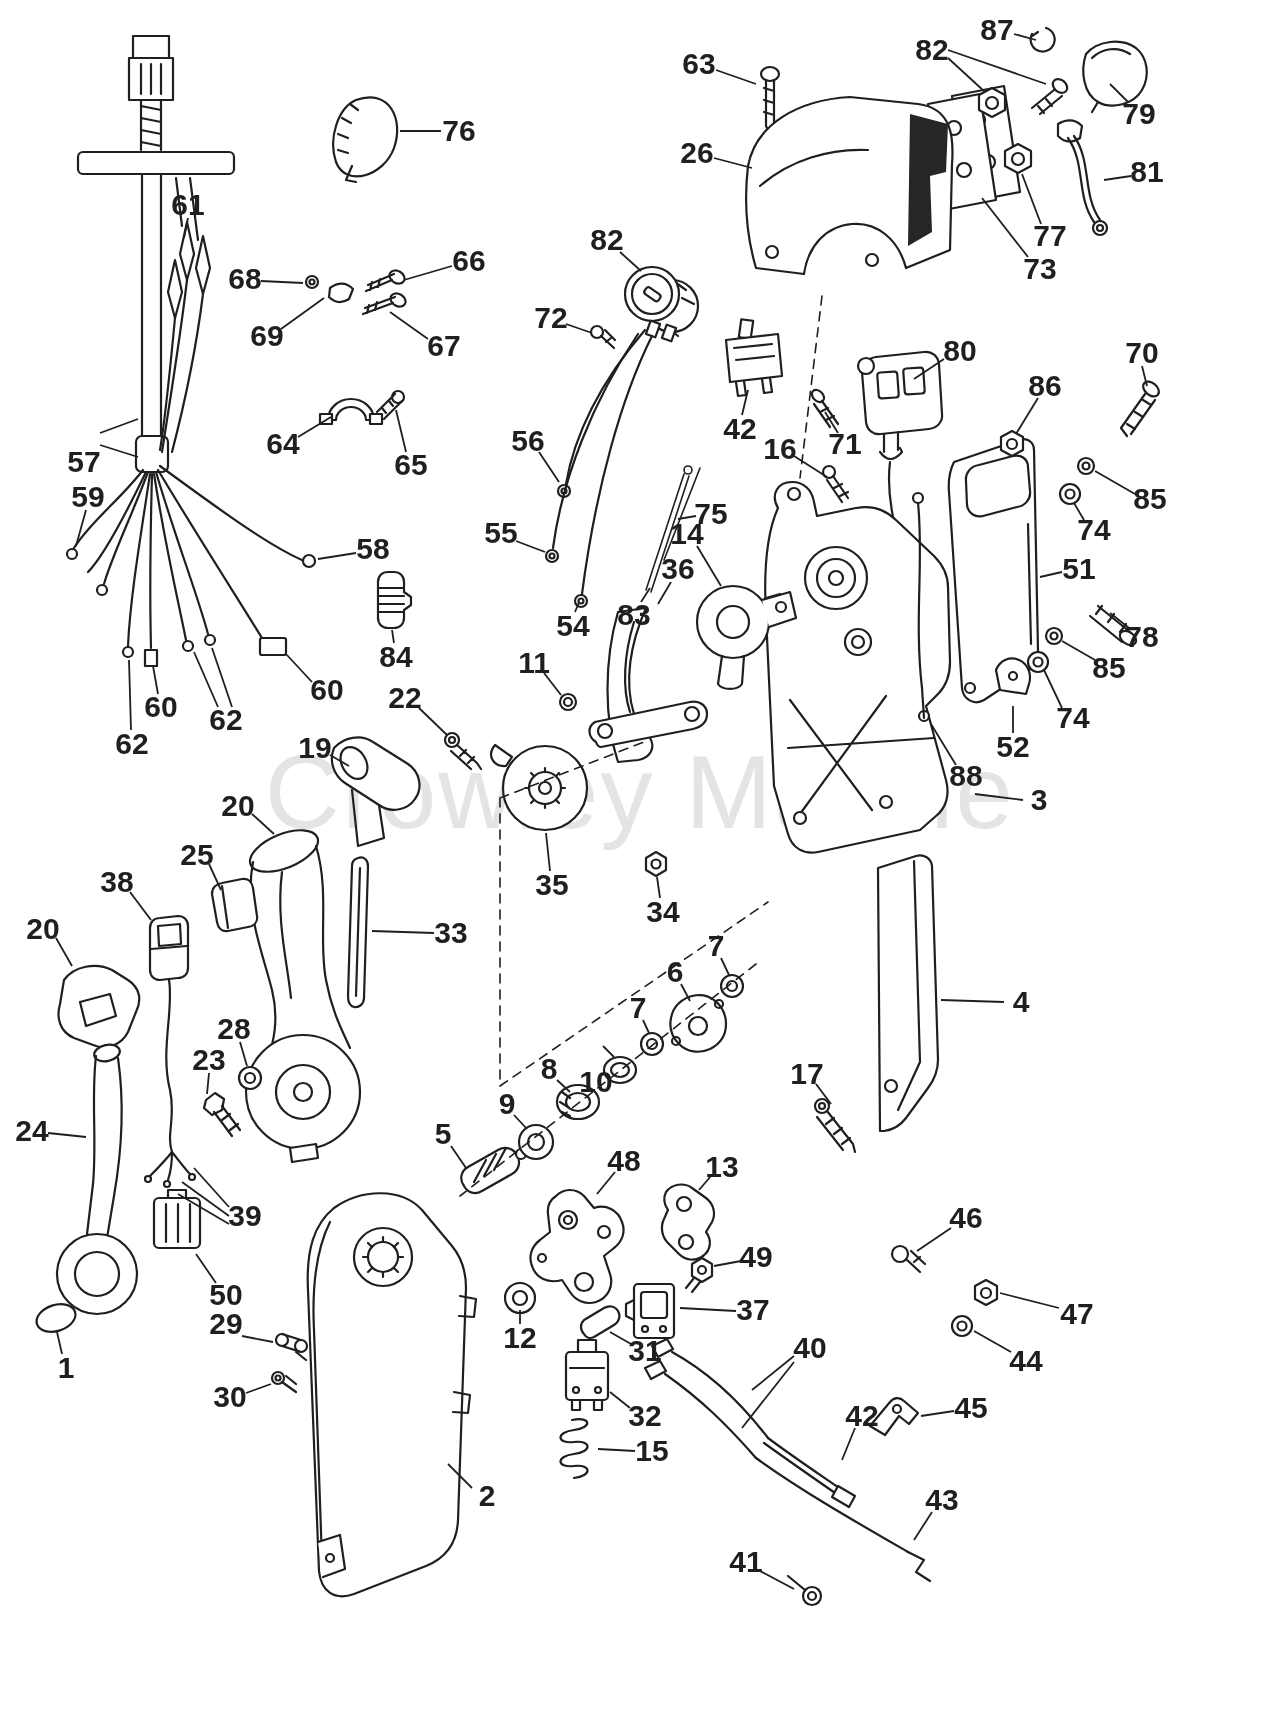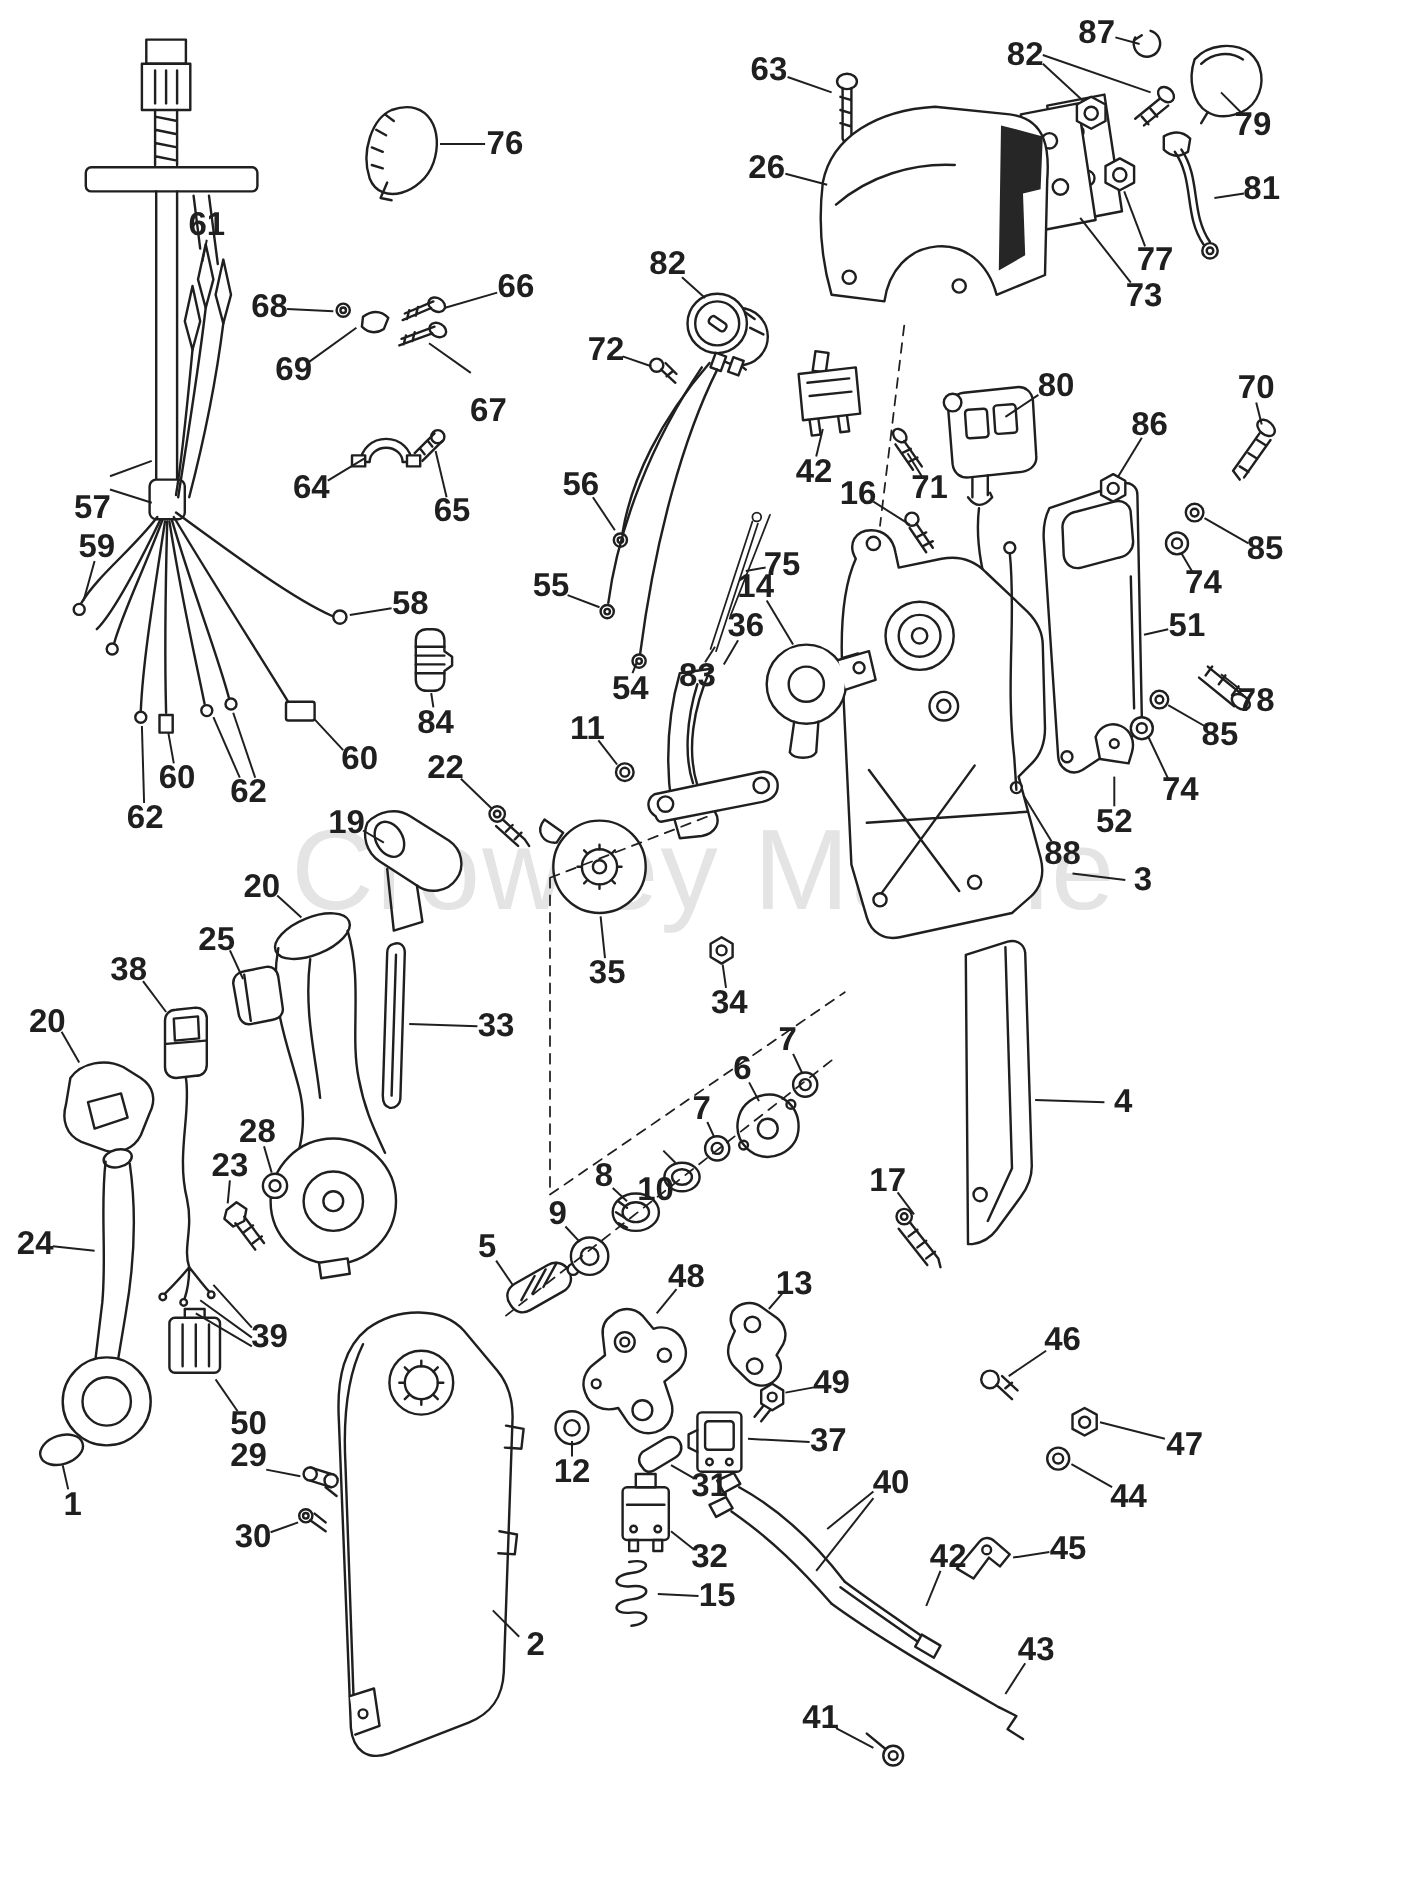--- a/index.html
+++ b/index.html
@@ -609,21 +609,21 @@
       <div class="callout" style="left: 932px; top: 50px;">82</div>
       <div class="callout" style="left: 1139px; top: 114px;">79</div>
       <div class="callout" style="left: 699px; top: 64px;">63</div>
       <div class="callout" style="left: 697px; top: 153px;">26</div>
       <div class="callout" style="left: 1147px; top: 172px;">81</div>
       <div class="callout" style="left: 459px; top: 131px;">76</div>
       <div class="callout" style="left: 188px; top: 205px;">61</div>
       <div class="callout" style="left: 245px; top: 279px;">68</div>
       <div class="callout" style="left: 469px; top: 261px;">66</div>
       <div class="callout" style="left: 267px; top: 336px;">69</div>
-      <div class="callout" style="left: 444px; top: 346px; margin-top: 28px;">67</div>
+      <div class="callout" style="left: 444px; top: 346px;">67</div>
       <div class="callout" style="left: 607px; top: 240px;">82</div>
       <div class="callout" style="left: 1050px; top: 236px;">77</div>
       <div class="callout" style="left: 1040px; top: 269px;">73</div>
       <div class="callout" style="left: 551px; top: 318px;">72</div>
       <div class="callout" style="left: 740px; top: 429px;">42</div>
       <div class="callout" style="left: 960px; top: 351px;">80</div>
       <div class="callout" style="left: 1142px; top: 353px;">70</div>
       <div class="callout" style="left: 1045px; top: 386px;">86</div>
       <div class="callout" style="left: 845px; top: 444px;">71</div>
       <div class="callout" style="left: 283px; top: 444px;">64</div>

